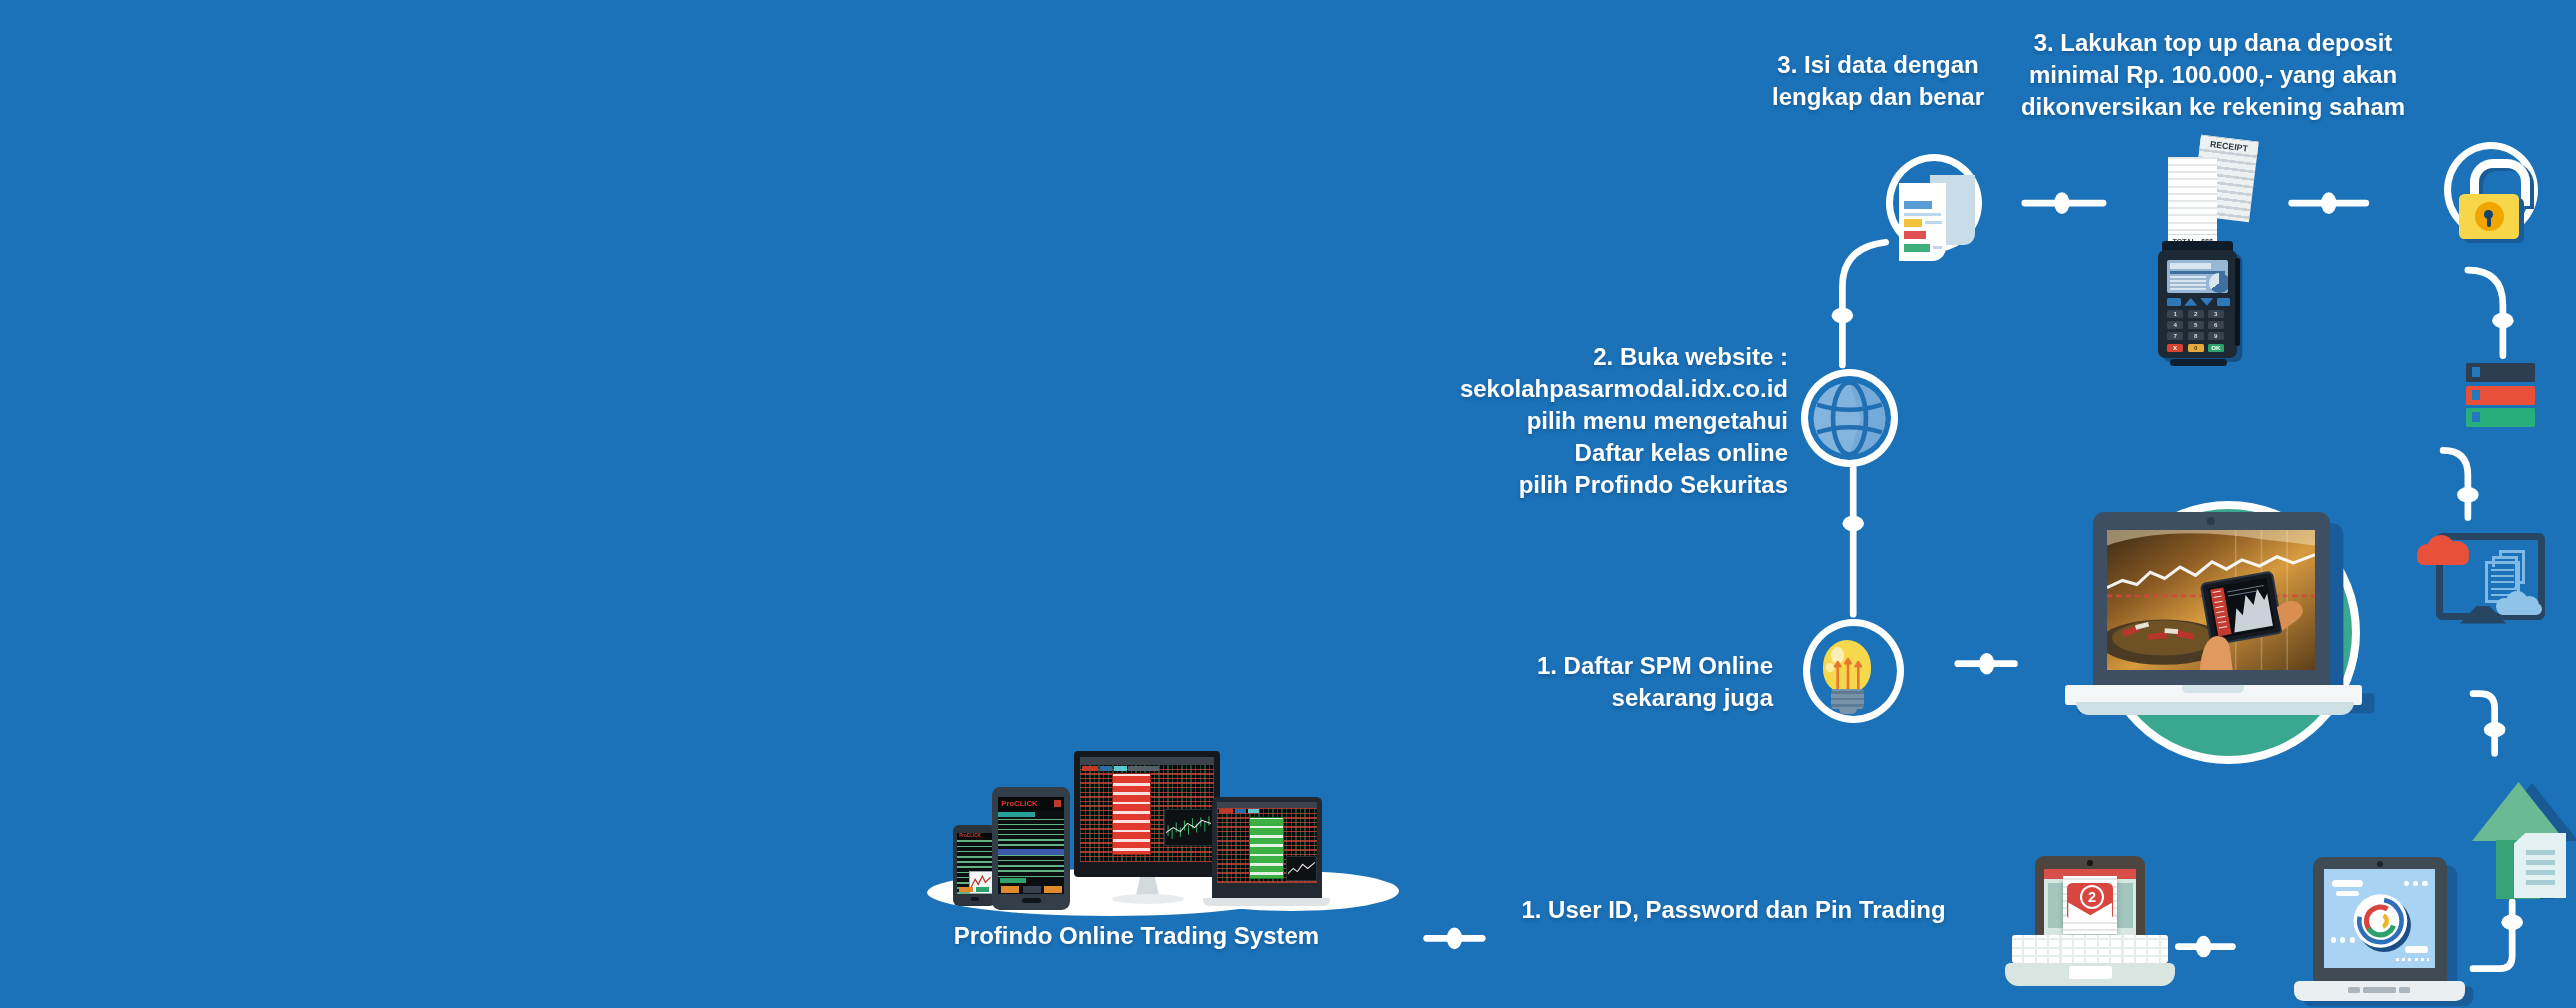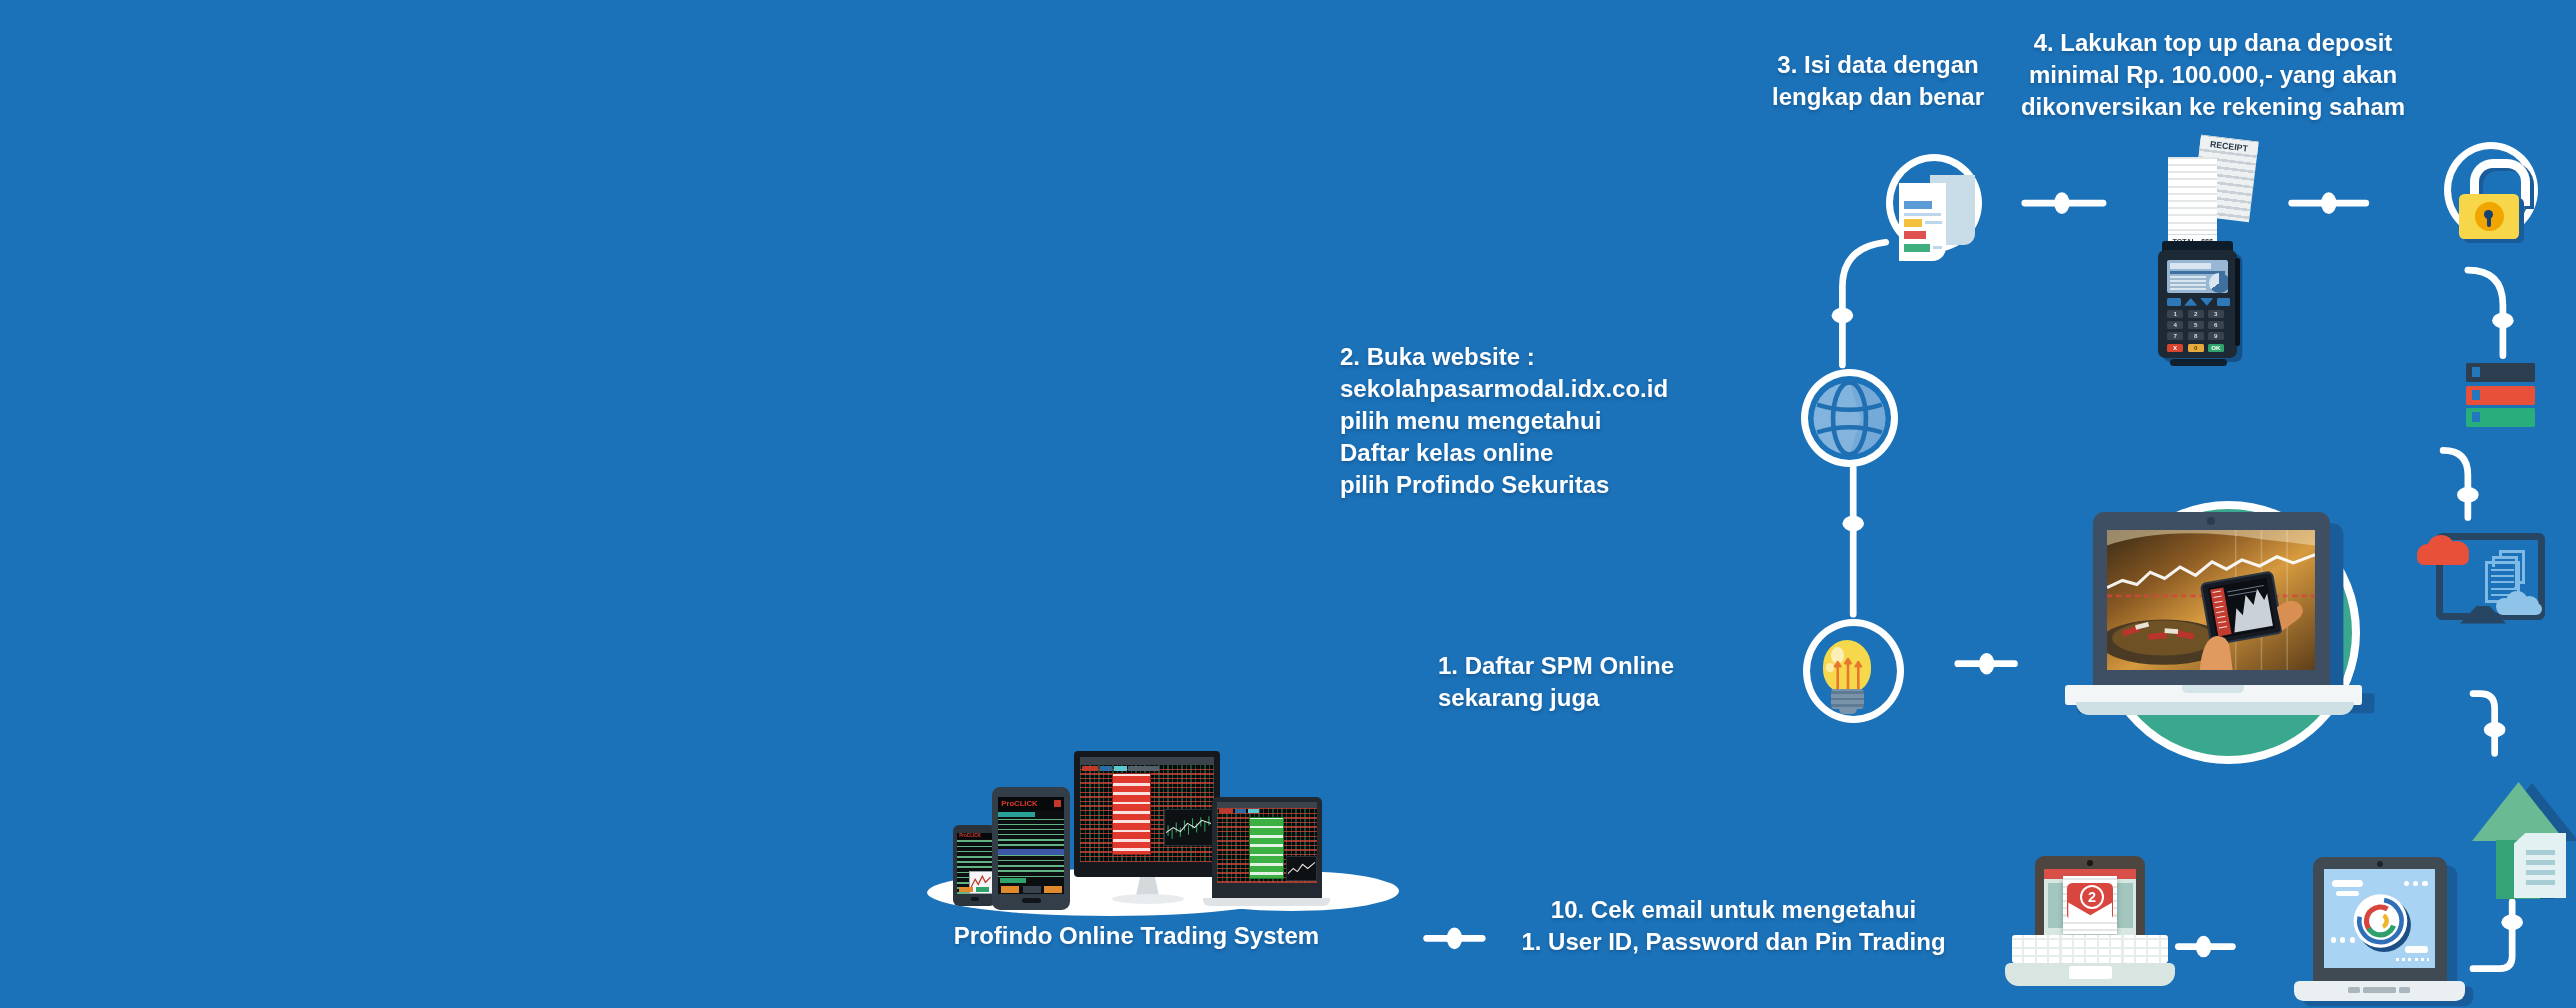--- a/index.html
+++ b/index.html
@@ -3,21 +3,21 @@
 <meta charset="utf-8">
 <style>
   html,body{margin:0;padding:0;background:#1b72b8;}
   #stage{position:relative;width:2896px;height:1009px;background:#1b72b8;overflow:hidden;
          font-family:"Liberation Sans",sans-serif;}
   .abs{position:absolute;}
   
   .step{position:absolute;color:#fff;font-weight:bold;font-size:24px;line-height:32px;
         text-shadow:0 2.1px 3.1px rgba(16,50,90,.35);}
   .step .ln{white-space:nowrap;}
-  .t-right{text-align:left}.t-center{text-align:center}
+  .t-right{text-align:right}.t-center{text-align:center}
   
   .ring{position:absolute;border:7.7px solid #ffffff;border-radius:50%;}
   
   #connectors{position:absolute;left:0;top:0;}
   
   .bar{position:absolute;width:69px;height:18.5px;border-radius:1.5px;}
   .bar .sq{position:absolute;left:6.2px;top:4.1px;width:8.2px;height:10.3px;background:#2277bd;}
   
   .tiny{position:absolute;font-weight:bold;color:#2b3a45;}
   
@@ -85,27 +85,26 @@
     <div class="ln">Daftar kelas online</div>
     <div class="ln">pilih Profindo Sekuritas</div>
   </div>
 
   <div class="step t-center" style="left:1744px;top:49px;width:268px">
     <div class="ln">3. Isi data dengan</div>
     <div class="ln">lengkap dan benar</div>
   </div>
 
   <div class="step t-center" style="left:2020px;top:27px;width:386px">
-    <div class="ln">4. Lakukan top up dana deposit</div>
+    <div class="ln">3. Lakukan top up dana deposit</div>
     <div class="ln">minimal Rp. 100.000,-  yang akan</div>
     <div class="ln">dikonversikan ke rekening saham</div>
   </div>
 
   <div class="step t-center" style="left:1494px;top:894px;width:479px">
-    <div class="ln">10. Cek email untuk mengetahui</div>
     <div class="ln">1. User ID, Password dan Pin Trading</div>
   </div>
 
   <div class="step t-center" style="left:871px;top:920px;width:531px">
     <div class="ln">Profindo Online Trading System</div>
   </div>
 
   <div class="ring" style="left:1803px;top:619px;width:87px;height:90px">
     <div class="abs" style="left:13.4px;top:14.4px;width:48px;height:53px;background:#f6d84c;border-radius:50% 50% 44% 44%;">
       <div class="abs" style="left:7.2px;top:6.2px;width:13.4px;height:17.5px;background:rgba(255,255,255,.6);border-radius:50%;"></div>

